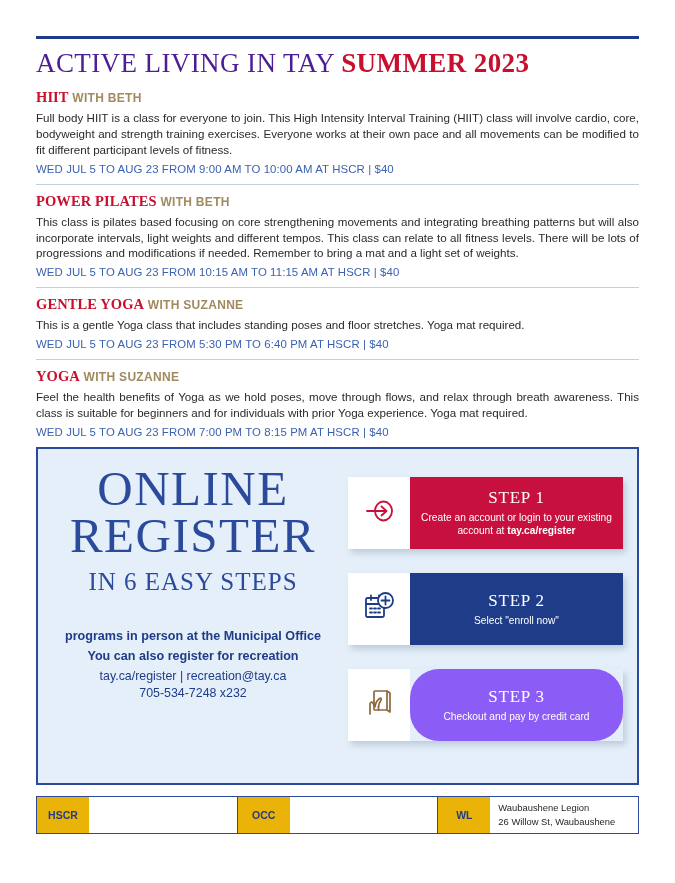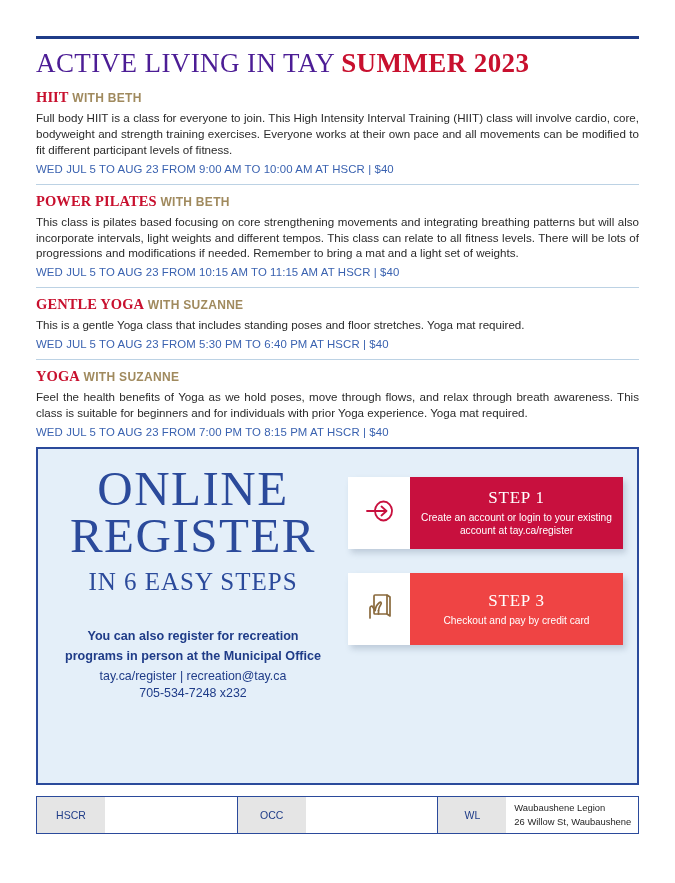--- a/index.html
+++ b/index.html
@@ -173,48 +173,48 @@
   .step-label {
     font-family: "Liberation Serif", serif;
     font-size: 17px;
     letter-spacing: 0.8px;
     margin-bottom: 3px;
   }
   .step-desc {
     font-size: 10.2px;
     line-height: 1.3;
   }
-  .step-desc b { font-weight: normal; text-align: right; }
+  .step-desc b { font-weight: bold; text-align: right; }
 
   .step-1 .step-body { background: #c8103e; }
   .step-2 .step-body { background: #1f3c88; }
-  .step-3 .step-body { background: #ef4444; }
+  .step-3 .step-body { background: #8b5cf6; border-radius: 29px; }
 
   
   .legend {
     margin-top: 11px;
     border: 1px solid #2b4a9b;
     display: flex;
     height: 38px;
     box-sizing: border-box;
     background: #ffffff;
   }
   .legend-group {
     display: flex;
     flex: 1;
     border-right: 1px solid #2b4a9b;
   }
   .legend-group:last-child { border-right: none; }
   .legend-abbr {
-    width: 68px;
+    width: 52px;
     flex: none;
-    background: #e5e5e5;
+    background: #eab308;
     color: #1f3c88;
     font-size: 10.5px;
-    font-weight: normal;
+    font-weight: bold;
     display: flex;
     align-items: center;
     justify-content: center;
   }
   .legend-detail {
     flex: 1;
     padding: 0 6px 0 8px;
     display: flex;
     flex-direction: column;
     justify-content: center;
@@ -271,22 +271,22 @@
   </div>
 
   <div class="register-panel">
 
     <div class="reg-left">
       <div class="reg-title">ONLINE</div>
       <div class="reg-title">REGISTER</div>
       <div class="reg-sub">IN 6 EASY STEPS</div>
 
       <div class="reg-contact">
+        <span class="rc-bold">programs in person at the Municipal Office</span>
         <span class="rc-bold">You can also register for recreation</span>
-        <span class="rc-bold">programs in person at the Municipal Office</span>
         <span class="rc-line">tay.ca/register | recreation@tay.ca</span>
         <span class="rc-line">705-534-7248 x232</span>
       </div>
     </div>
 
     <div class="reg-right">
 
       <div class="step-card step-1">
         <div class="step-icon">
           <span>
@@ -296,20 +296,41 @@
               <polyline points="19.5,12.5 24.5,17 19.5,21.5"></polyline>
             </svg>
           </span>
         </div>
         <div class="step-body">
           <div class="step-label">STEP 1</div>
           <div class="step-desc"><span>Create an account or login to your existing account at </span><b>tay.ca/register</b></div>
         </div>
       </div>
 
+      <div class="step-card step-2">
+        <div class="step-icon">
+          <span>
+            <svg width="34" height="34" viewBox="0 0 34 34" fill="none" stroke="#1f3c88" stroke-width="1.8" stroke-linecap="round" stroke-linejoin="round">
+              <rect x="4" y="8" width="18" height="19" rx="1.5"></rect>
+              <line x1="4" y1="14" x2="22" y2="14"></line>
+              <line x1="9" y1="5.5" x2="9" y2="10"></line>
+              <line x1="17" y1="5.5" x2="17" y2="10"></line>
+              <line x1="8" y1="18.5" x2="18" y2="18.5" stroke-dasharray="2 2"></line>
+              <line x1="8" y1="22.5" x2="18" y2="22.5" stroke-dasharray="2 2"></line>
+              <circle cx="23.5" cy="10.5" r="7.5" fill="#ffffff" stroke="#1f3c88"></circle>
+              <line x1="23.5" y1="6.5" x2="23.5" y2="14.5"></line>
+              <line x1="19.5" y1="10.5" x2="27.5" y2="10.5"></line>
+            </svg>
+          </span>
+        </div>
+        <div class="step-body">
+          <div class="step-label">STEP 2</div>
+          <div class="step-desc">Select "enroll now"</div>
+        </div>
+      </div>
 
       <div class="step-card step-3">
         <div class="step-icon">
           <span>
             <svg width="34" height="34" viewBox="0 0 34 34" fill="none" stroke="#8a6a3d" stroke-width="1.7" stroke-linecap="round" stroke-linejoin="round">
               <rect x="12" y="5" width="13" height="19" rx="1"></rect>
               <path d="M25 5 L28 7 L28 26 L25 24"></path>
               <path d="M8 28 L8 18 C8 16 10 15.5 10.8 17 L13 20.5"></path>
               <path d="M13 20.5 C13.5 17.5 15.5 14 17.5 12.5 C19 11.5 19.8 13 18.8 14.5 C17.5 16.5 16.5 18.5 16.5 20.5"></path>
               <path d="M16.5 20.5 L16.5 24"></path>

